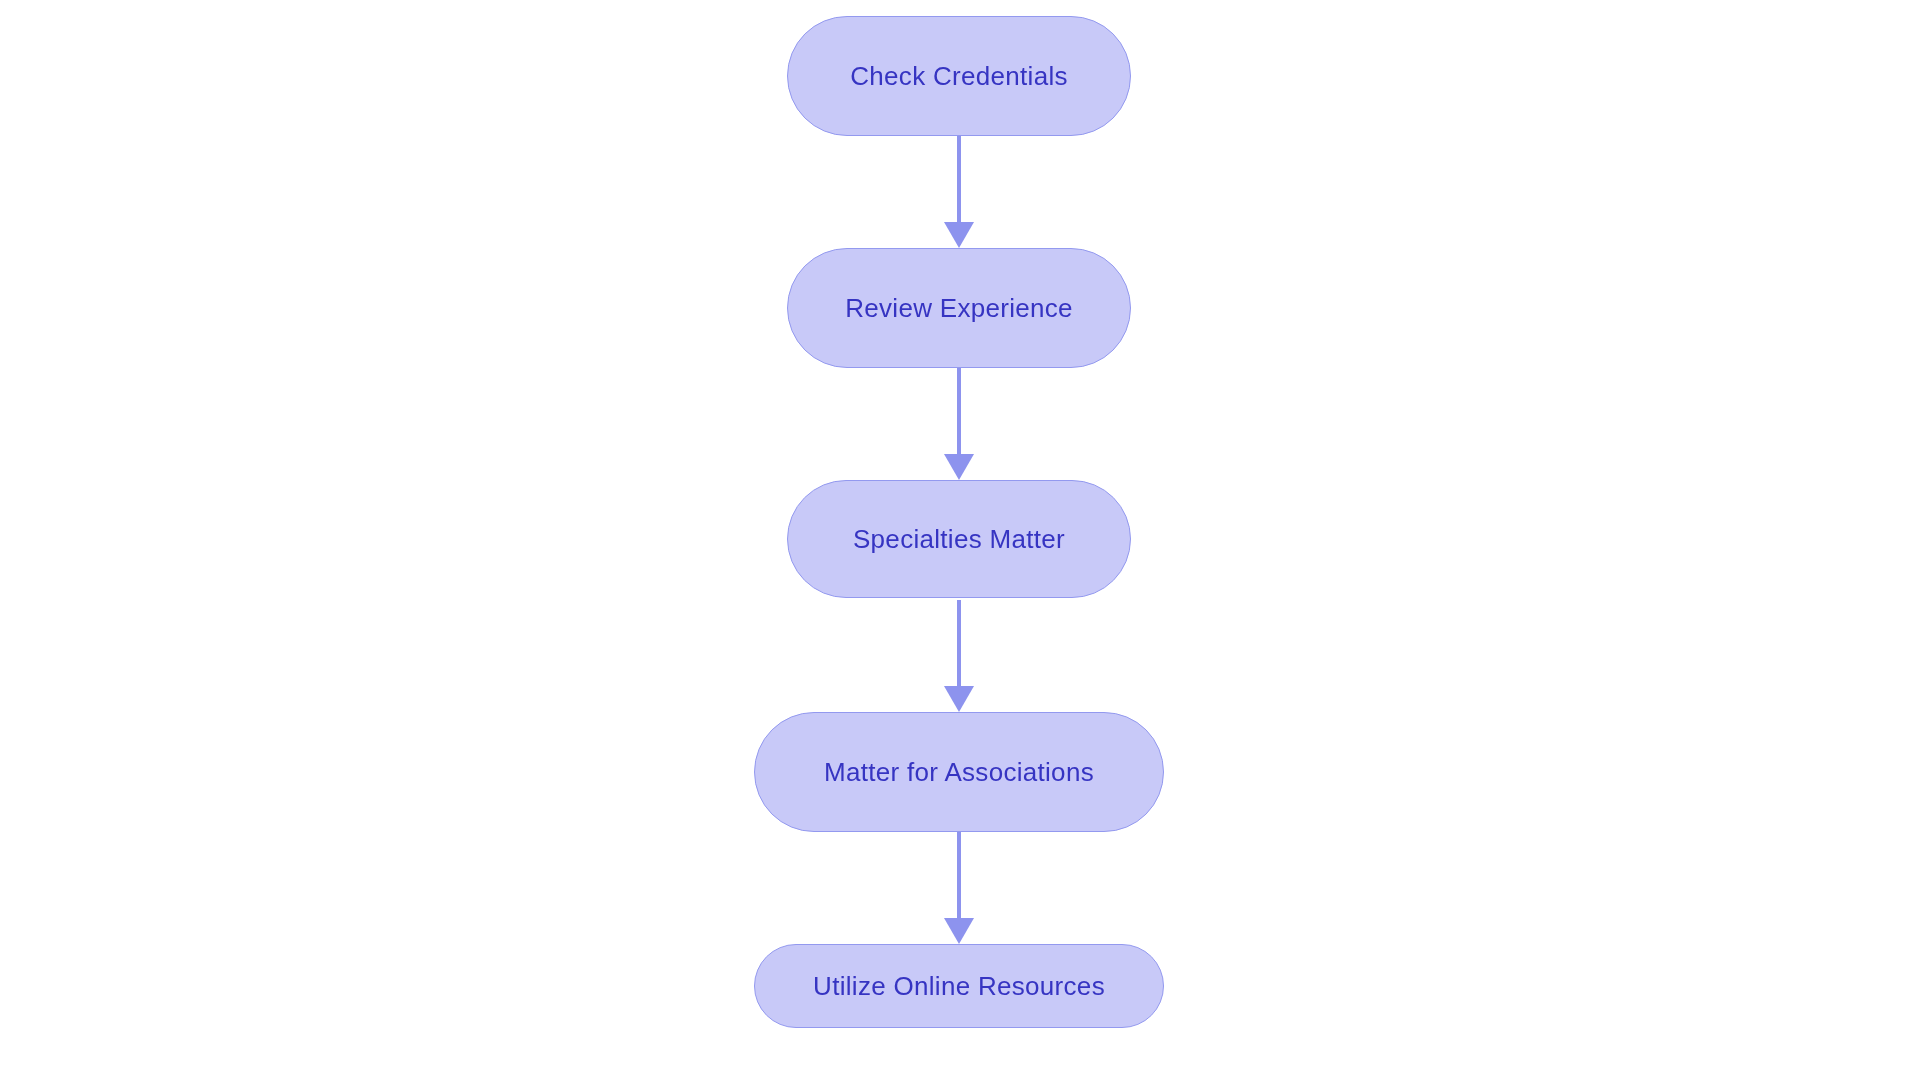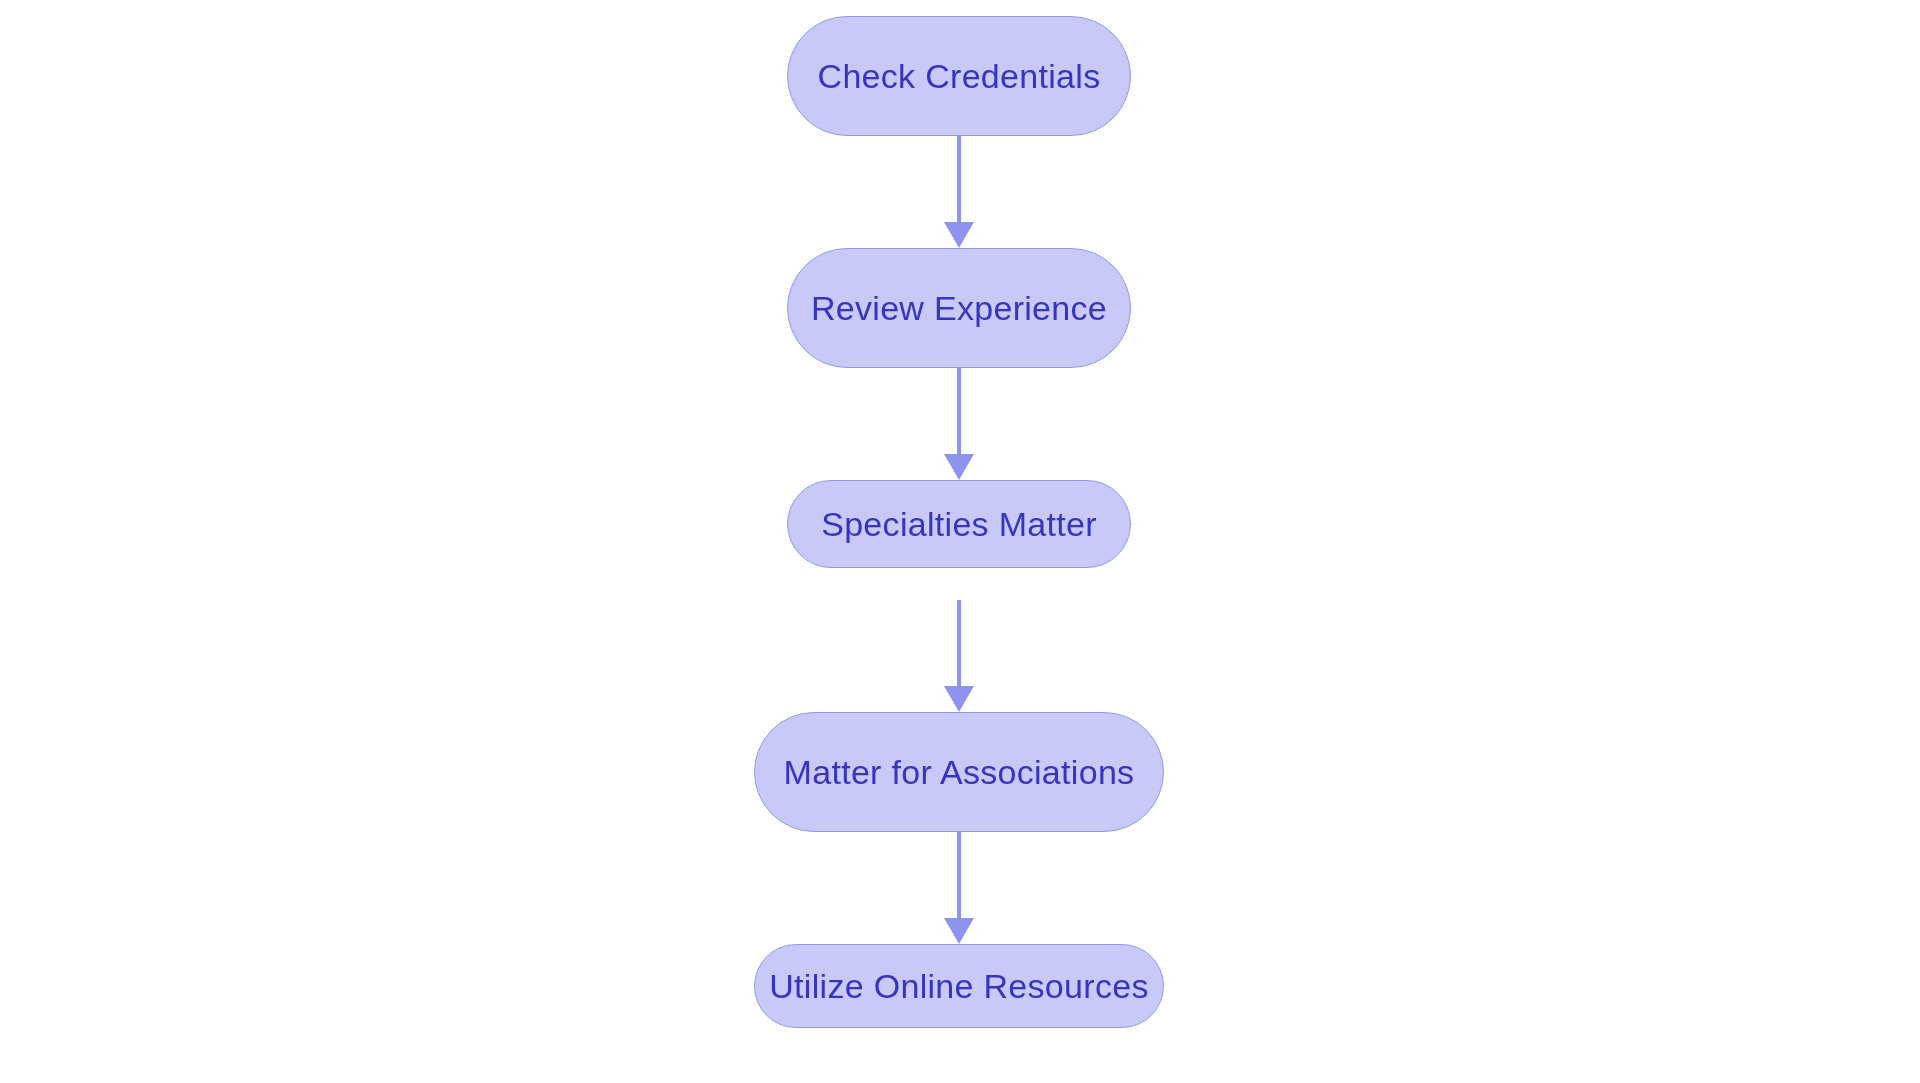--- a/index.html
+++ b/index.html
@@ -23,27 +23,27 @@
   }
   .node {
     position: absolute;
     background: var(--node-fill);
     border: 1.6px solid var(--node-border);
     border-radius: 61px;
     display: flex;
     align-items: center;
     justify-content: center;
     color: var(--node-text);
-    font-size: 34px;
+    font-size: 26px;
     letter-spacing: 0.3px;
     white-space: nowrap;
   }
   .node-1 { left: 787px; top: 16px;  width: 344px; height: 120px; }
   .node-2 { left: 787px; top: 248px; width: 344px; height: 120px; justify-content: center; }
-  .node-3 { left: 787px; top: 480px; width: 344px; height: 88px; }
+  .node-3 { left: 787px; top: 480px; width: 344px; height: 118px; }
   .node-4 { left: 754px; top: 712px; width: 410px; height: 120px; }
   .node-5 { left: 754px; top: 944px; width: 410px; height: 84px; }
   .arrow {
     position: absolute;
     left: 944px;
     width: 30px;
     height: 112px;
   }
   .arrow-1 { top: 136px; }
   .arrow-2 { top: 368px; }

